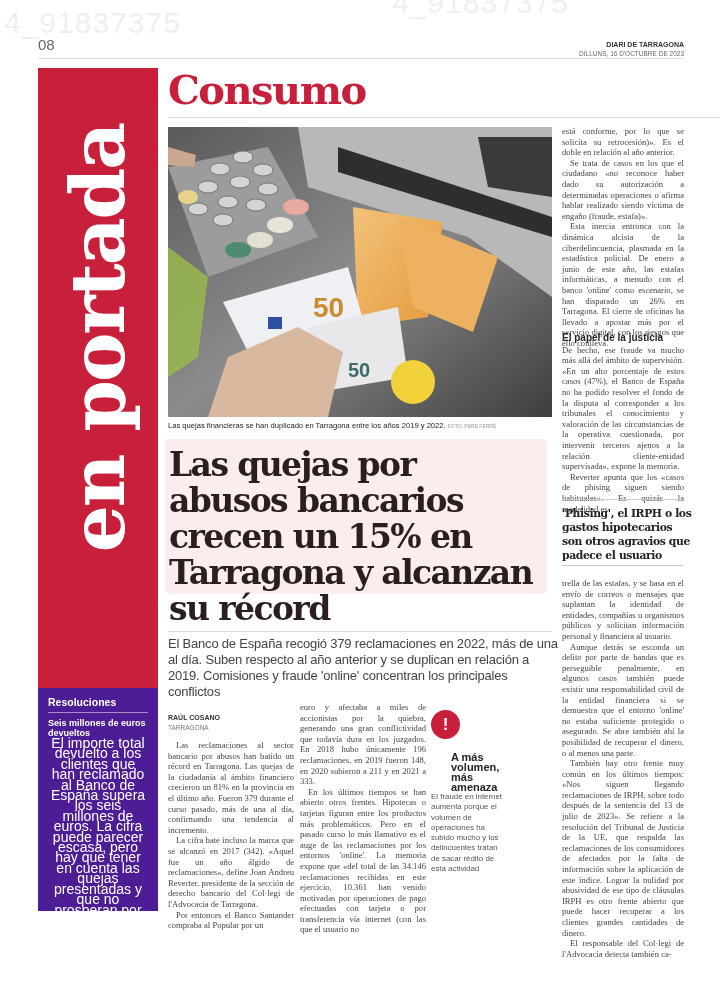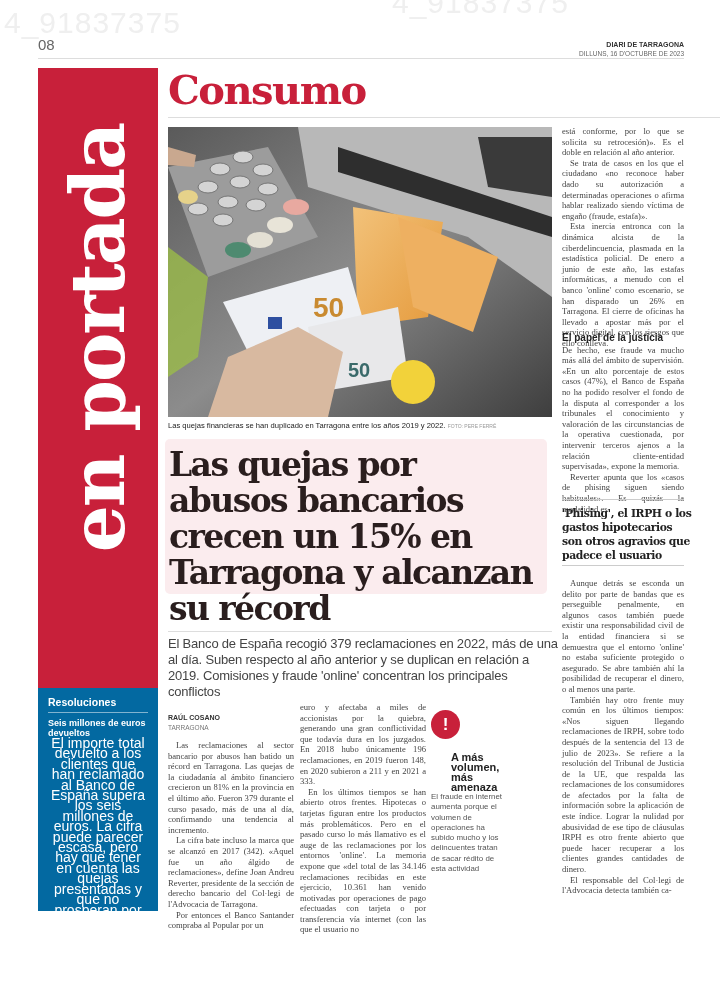--- a/index.html
+++ b/index.html
@@ -14,21 +14,21 @@
   .page-num { position: absolute; left: 38px; top: 36px; font-family: "Liberation Sans", sans-serif; font-size: 15px; color: #666; }
   .masthead { position: absolute; right: 36px; top: 40px; text-align: right; font-family: "Liberation Sans", sans-serif; line-height: 9px; }
   .masthead .pub { font-size: 7px; font-weight: bold; color: #333; }
   .masthead .date { font-size: 6.5px; color: #666; }
   .top-rule { position: absolute; left: 38px; top: 58px; width: 646px; height: 1px; background: #ddd; }
 
   .red-bar { position: absolute; left: 38px; top: 68px; width: 120px; height: 620px; background: #c8203a; }
   .vert-label { position: absolute; left: 38px; top: 68px; width: 120px; height: 540px; display: flex; align-items: center; justify-content: center; }
   .vert-label span { display: block; transform: rotate(-90deg); white-space: nowrap; font-family: "DejaVu Serif", serif; font-weight: bold; font-size: 74px; color: #fff; letter-spacing: -2px; }
 
-  .sidebar-box { position: absolute; left: 38px; top: 688px; width: 120px; height: 223px; background: #0369a1; padding: 8px 10px; color: #fff; font-family: "Liberation Sans", sans-serif; }
+  .sidebar-box { position: absolute; left: 38px; top: 688px; width: 120px; height: 223px; background: #4c1d95; padding: 8px 10px; color: #fff; font-family: "Liberation Sans", sans-serif; }
   .sidebar-box .sb-title { font-size: 10.5px; font-weight: bold; padding-bottom: 4px; border-bottom: 1px solid rgba(255,255,255,0.5); margin-bottom: 5px; }
   .sidebar-box .sb-head { font-size: 9px; font-weight: bold; line-height: 10px; }
   .sidebar-box .sb-body { font-size: 14px; line-height: 10.4px; text-align: center; }
 
   .section-title { position: absolute; left: 168px; top: 66px; font-family: "DejaVu Serif", serif; font-weight: bold; font-size: 40px; color: #c8203a; letter-spacing: -1.5px; }
   .section-rule { position: absolute; left: 168px; top: 117px; width: 552px; height: 1px; background: #ddd; }
 
   .photo { position: absolute; left: 168px; top: 127px; width: 384px; height: 290px; overflow: hidden; background: #0ea5e9; }
   .photo svg { width: 100%; height: 100%; display: block; }
   .caption { position: absolute; left: 168px; top: 421px; width: 390px; font-family: "Liberation Sans", sans-serif; font-size: 7.6px; color: #222; white-space: nowrap; }
@@ -186,16 +186,17 @@
   <div class="subhead">El papel de la justicia</div>
   <p class="noindent">De hecho, ese fraude va mucho más allá del ámbito de supervisión. «En un alto porcentaje de estos casos (47%), el Banco de España no ha podido resolver el fondo de la disputa al corresponder a los tribunales el conocimiento y valoración de las circunstancias de la operativa cuestionada, por intervenir terceros ajenos a la relación cliente-entidad supervisada», expone la memoria.</p>
   <p>Reverter apunta que los «casos de phising siguen siendo habituales». Es quizás la modalidad es-</p>
 </div>
 
 <div class="pull-rule pr1"></div>
 <div class="pullquote">'Phising', el IRPH o los gastos hipotecarios son otros agravios que padece el usuario</div>
 <div class="pull-rule pr2"></div>
 
 <div class="col col-right colR3">
+  <p class="noindent">trella de las estafas, y se basa en el envío de correos o mensajes que suplantan la identidad de entidades, compañías u organismos públicos y solicitan información personal y financiera al usuario.</p>
   <p>Aunque detrás se esconda un delito por parte de bandas que es perseguible penalmente, en algunos casos también puede existir una responsabilidad civil de la entidad financiera si se demuestra que el entorno 'online' no estaba suficiente protegido o asegurado. Se abre también ahí la posibilidad de recuperar el dinero, o al menos una parte.</p>
   <p>También hay otro frente muy común en los últimos tiempos: «Nos siguen llegando reclamaciones de IRPH, sobre todo después de la sentencia del 13 de julio de 2023». Se refiere a la resolución del Tribunal de Justicia de la UE, que respalda las reclamaciones de los consumidores de afectados por la falta de información sobre la aplicación de este índice. Lograr la nulidad por abusividad de ese tipo de cláusulas IRPH es otro frente abierto que puede hacer recuperar a los clientes grandes cantidades de dinero.</p>
   <p>El responsable del Col·legi de l'Advocacia detecta también ca-</p>
 </div>
 
 </body></html>

